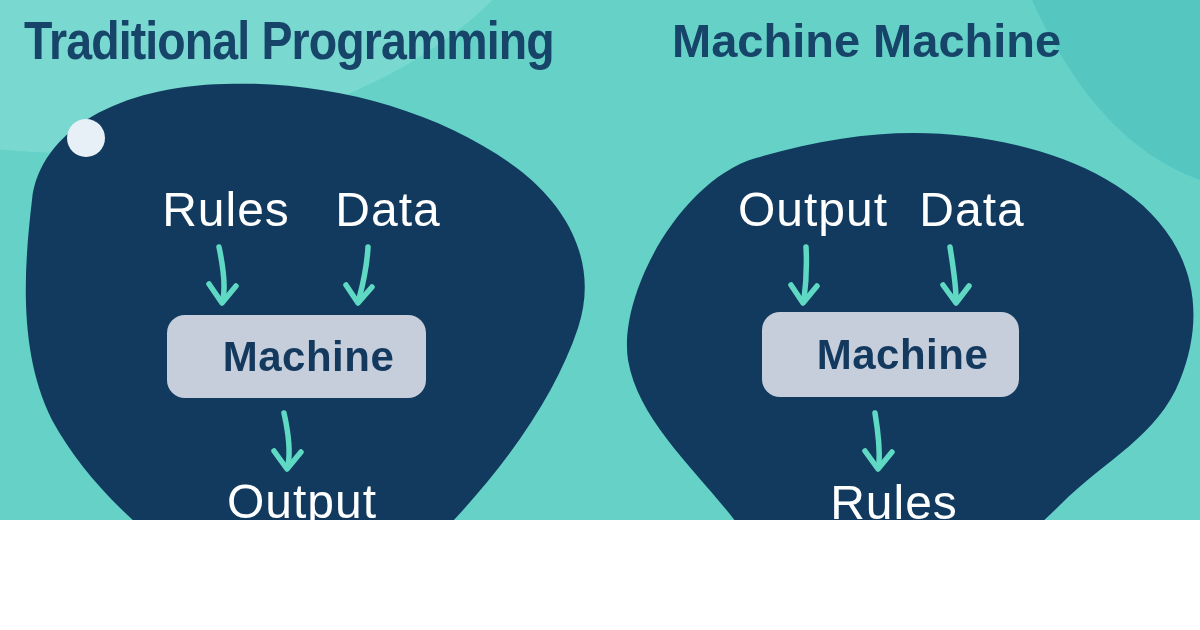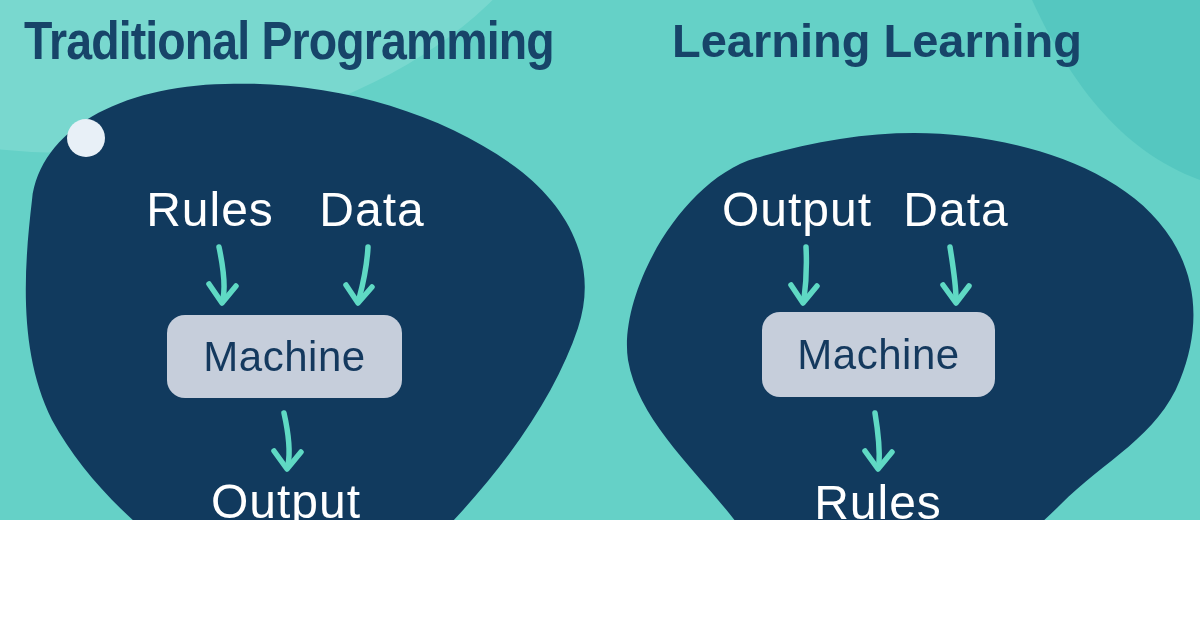--- a/index.html
+++ b/index.html
@@ -20,26 +20,26 @@
     position:relative;width:1200px;height:520px;overflow:hidden;
     background:var(--bg);
     font-family:"Liberation Sans",sans-serif;
   }
   .bg-svg{position:absolute;left:0;top:0;width:1200px;height:630px;}
   .title{position:absolute;font-weight:700;color:var(--title);white-space:nowrap;line-height:1;}
   .title-left{left:24px;top:13px;font-size:54px;letter-spacing:-1px;transform:scaleX(0.86);transform-origin:left top;}
   .title-right{left:672px;top:17px;font-size:47px;}
   .label{
     position:absolute;transform:translate(-50%,-50%);
-    color:var(--label);font-size:48px;font-weight:300;letter-spacing:1px;white-space:nowrap;
+    color:var(--label);font-size:48px;font-weight:300;letter-spacing:1px;white-space:nowrap;margin-left:16px;
   }
   .machine-box{
     position:absolute;background:var(--box);border-radius:18px;
     display:flex;align-items:center;justify-content:center;
-    color:var(--box-text);font-size:42px;font-weight:400;letter-spacing:.5px;
+    color:var(--box-text);font-size:42px;font-weight:700;letter-spacing:.5px;padding-left:24px;
   }
   .box-left{left:167px;top:315px;width:235px;height:83px;}
   .box-right{left:762px;top:312px;width:233px;height:85px;}
   .arrow path{stroke:var(--arrow);stroke-width:5.5;fill:none;stroke-linecap:round;stroke-linejoin:round;}
 </style>
 </head>
 <body>
 
 <div class="canvas">
 
@@ -75,21 +75,21 @@
       <path d="M 950 247 C 953 266 956 284 956 299"></path>
       <path d="M 943 285 L 956 303 L 969 286"></path>
     </g>
     <g class="arrow">
       <path d="M 875 413 C 878 431 880 449 879 465"></path>
       <path d="M 865 451 L 878 469 L 892 452"></path>
     </g>
   </svg>
 
   <div class="title title-left">Traditional Programming</div>
-  <div class="title title-right">Learning Learning</div>
+  <div class="title title-right">Machine Machine</div>
 
   <div class="label" style="left:210px;top:209px;">Rules</div>
   <div class="label" style="left:372px;top:209px;">Data</div>
   <div class="machine-box box-left">
     <span>Machine</span>
   </div>
   <div class="label" style="left:286px;top:501px;">Output</div>
 
   <div class="label" style="left:797px;top:209px;">Output</div>
   <div class="label" style="left:956px;top:209px;">Data</div>

